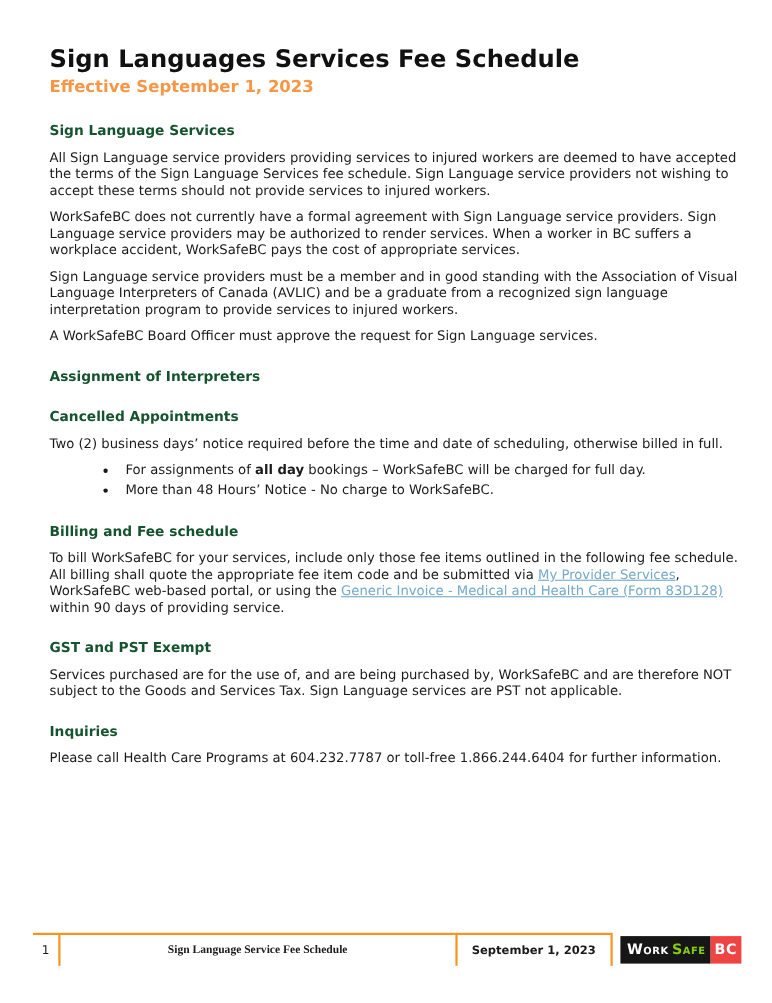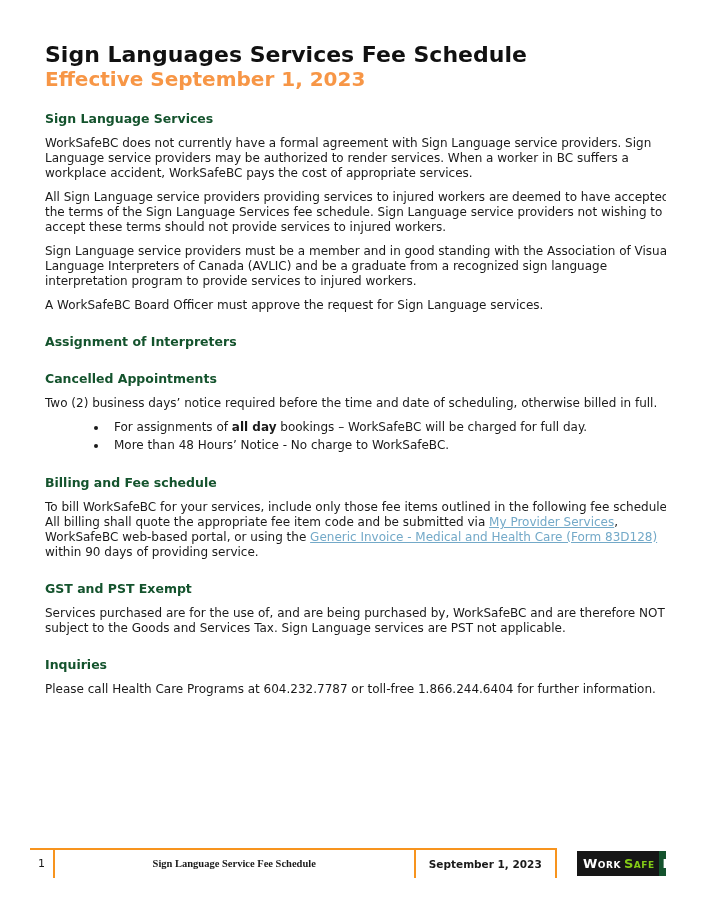--- a/index.html
+++ b/index.html
@@ -8,38 +8,39 @@
     background: #ffffff;
   }
   .page {
     position: relative;
     width: 666px;
     height: 912px;
     background: #ffffff;
     font-family: "DejaVu Sans", "Liberation Sans", sans-serif;
     color: #1a1a1a;
     overflow: hidden;
+    padding-left: 32px;
   }
   .content {
     position: absolute;
     left: 45px;
     top: 42px;
     width: 632px;
   }
   h1.doc-title {
     margin: 0;
     font-size: 22px;
     line-height: 26px;
     font-weight: bold;
     color: #111111;
     letter-spacing: 0;
   }
   h2.doc-subtitle {
     margin: 1px 0 0 0;
-    font-size: 20px;
+    font-size: 15px;
     line-height: 21px;
     font-weight: bold;
     color: #f79646;
   }
   h3.sec-heading {
     margin: 21px 0 0 0;
     font-size: 12.5px;
     line-height: 16px;
     font-weight: bold;
     color: #14532d;
@@ -86,61 +87,61 @@
     font-weight: bold;
     line-height: 28px;
     text-align: center;
     color: #1a1a1a;
     white-space: nowrap;
   }
   .cell-pagenum { width: 23px; font-weight: normal; font-size: 11px; }
   .cell-docname { width: 360px; border-left: 2px solid #f7941e; font-family: Liberation Serif, serif; }
   .cell-date    { width: 140px; border-left: 2px solid #f7941e; border-right: 2px solid #f7941e; }
   .logo {
-    margin-left: 20px;
+    margin-left: 7px;
     margin-top: 3px;
     display: inline-flex;
     height: 25px;
     align-items: stretch;
   }
   .logo-black {
     background: #161616;
     color: #ffffff;
     display: flex;
     align-items: center;
     padding: 0 4px 0 6px;
     font-size: 13px;
     font-weight: bold;
     font-variant: small-caps;
     letter-spacing: 0.5px;
   }
   .logo-safe { color: #84cc16; margin-left: 3px; }
   .logo-orange {
-    background: #14532d;
+    background: #ef4444;
     color: #ffffff;
     display: flex;
     align-items: center;
     padding: 0 4px;
     font-size: 13px;
     font-weight: bold;
     letter-spacing: 0.5px;
   }
 </style>
 </head>
 <body>
 
 <div class="page">
   <div class="content">
 
     <h1 class="doc-title">Sign Languages Services Fee Schedule</h1>
     <h2 class="doc-subtitle">Effective September 1, 2023</h2>
 
     <h3 class="sec-heading">Sign Language Services</h3>
+    <p class="body-text">All Sign Language service providers providing services to injured workers are deemed to have accepted the terms of the Sign Language Services fee schedule. Sign Language service providers not wishing to accept these terms should not provide services to injured workers.</p>
     <p class="body-text">WorkSafeBC does not currently have a formal agreement with Sign Language service providers. Sign Language service providers may be authorized to render services. When a worker in BC suffers a workplace accident, WorkSafeBC pays the cost of appropriate services.</p>
-    <p class="body-text">All Sign Language service providers providing services to injured workers are deemed to have accepted the terms of the Sign Language Services fee schedule. Sign Language service providers not wishing to accept these terms should not provide services to injured workers.</p>
     <p class="body-text">Sign Language service providers must be a member and in good standing with the Association of Visual Language Interpreters of Canada (AVLIC) and be a graduate from a recognized sign language interpretation program to provide services to injured workers.</p>
 
     <p class="body-text">A WorkSafeBC Board Officer must approve the request for Sign Language services.</p>
 
     <h3 class="sec-heading">Assignment of Interpreters</h3>
 
     <h3 class="sec-heading">Cancelled Appointments</h3>
     <p class="body-text">Two (2) business days’ notice required before the time and date of scheduling, otherwise billed in full.</p>
     <ul class="bullets">
       <li><span>For assignments of </span><span class="bold-run">all day</span><span> bookings – WorkSafeBC will be charged for full day.</span></li>

